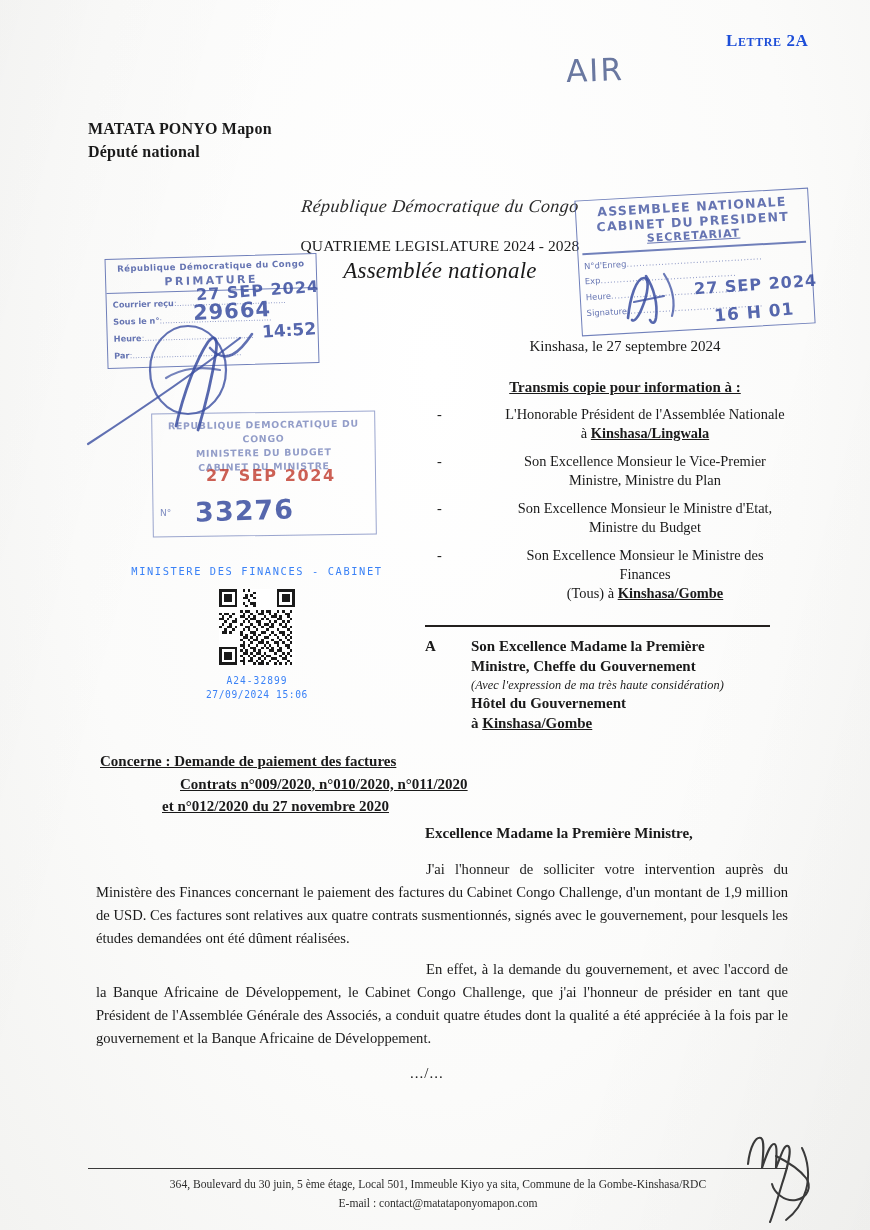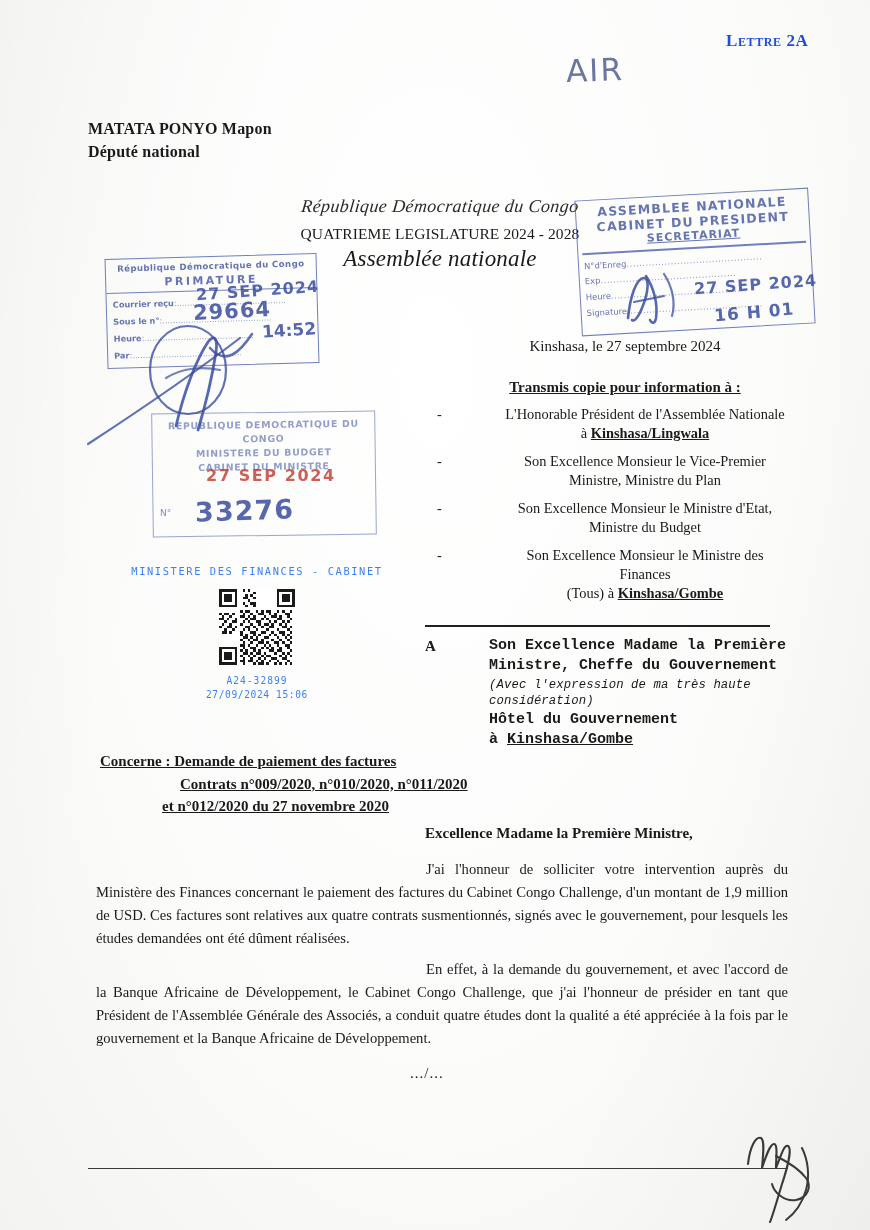--- a/index.html
+++ b/index.html
@@ -67,21 +67,21 @@
     font-family: "Liberation Serif", serif;
     font-style: italic;
     font-size: 18px;
     letter-spacing: 0.4px;
     color: #2b2b2b;
     transform: skewX(-6deg);
   }
   #legislature-line {
     font-size: 15.5px;
     letter-spacing: 0.1px;
-    margin-top: 8px;
+    margin-top: 20px;
   }
   #assembly-line {
     font-style: italic;
     font-size: 23px;
     margin-top: 3px;
     letter-spacing: 0.2px;
   }
 
   
   #right-col {
@@ -125,23 +125,22 @@
     width: 380px;
     font-size: 15px;
     line-height: 1.35;
   }
   #addressee .a-mark {
     position: absolute;
     left: 0; top: 0;
     font-weight: bold;
   }
   #addressee .a-body {
-    margin-left: 64px;
-    font-weight: bold;
-    font-family: Liberation Mono, monospace;
+    margin-left: 46px;
+    font-weight: bold;
   }
   #addressee .a-italic {
     font-weight: normal;
     font-style: italic;
     font-size: 12.3px;
     letter-spacing: 0.1px;
   }
 
   
   #subject {
@@ -698,13 +697,17 @@
           <rect x="23" y="28" width="1" height="1"></rect>
         <rect x="25" y="28" width="1" height="1"></rect>
           <rect x="27" y="28" width="1" height="1"></rect>
       </g>
     </svg>
     <div class="lf-code">A24-32899</div>
     <div class="lf-date">27/09/2024 15:06</div>
   </div>
 
   <div class="abs" id="footer-rule"></div>
+  <div class="abs" id="footer">
+    <div>364, Boulevard du 30 juin, 5 ème étage, Local 501, Immeuble Kiyo ya sita, Commune de la Gombe-Kinshasa/RDC</div>
+    <div>E-mail : contact@matataponyomapon.com</div>
+  </div>
 </div>
 
 </body></html>

